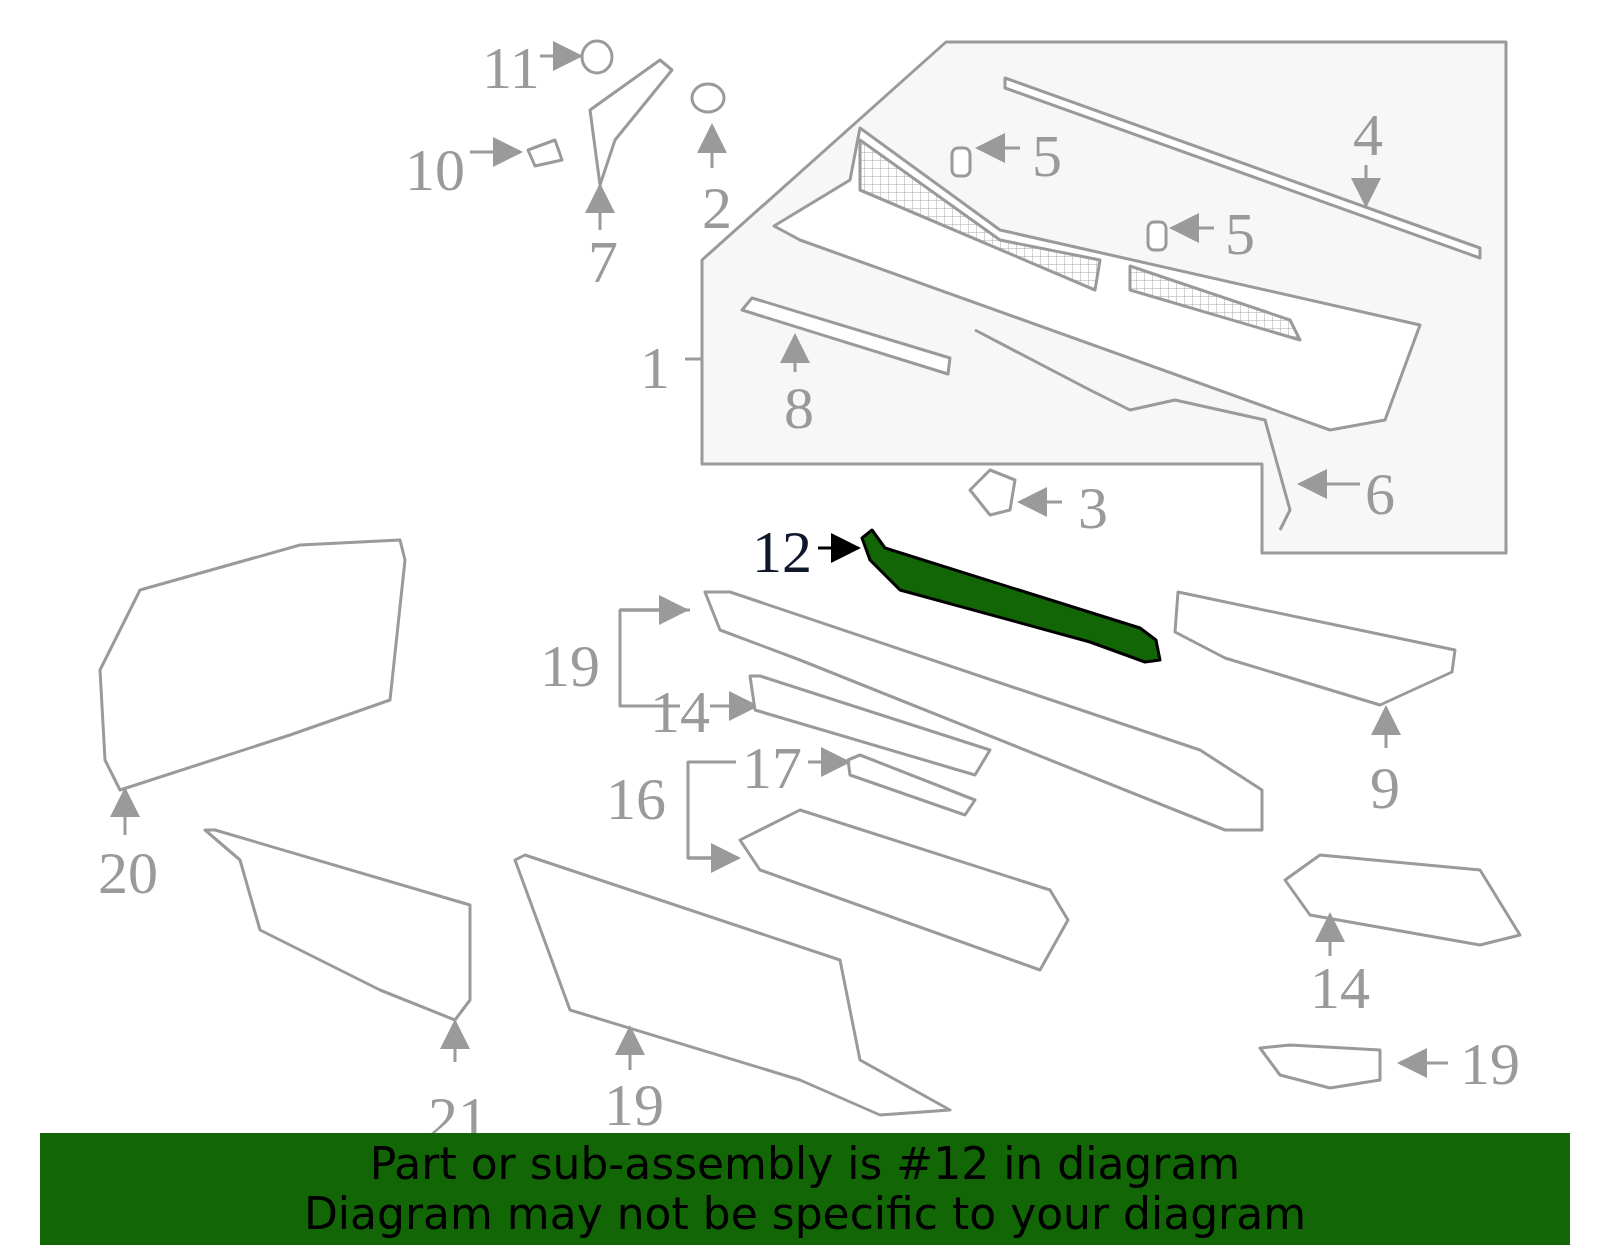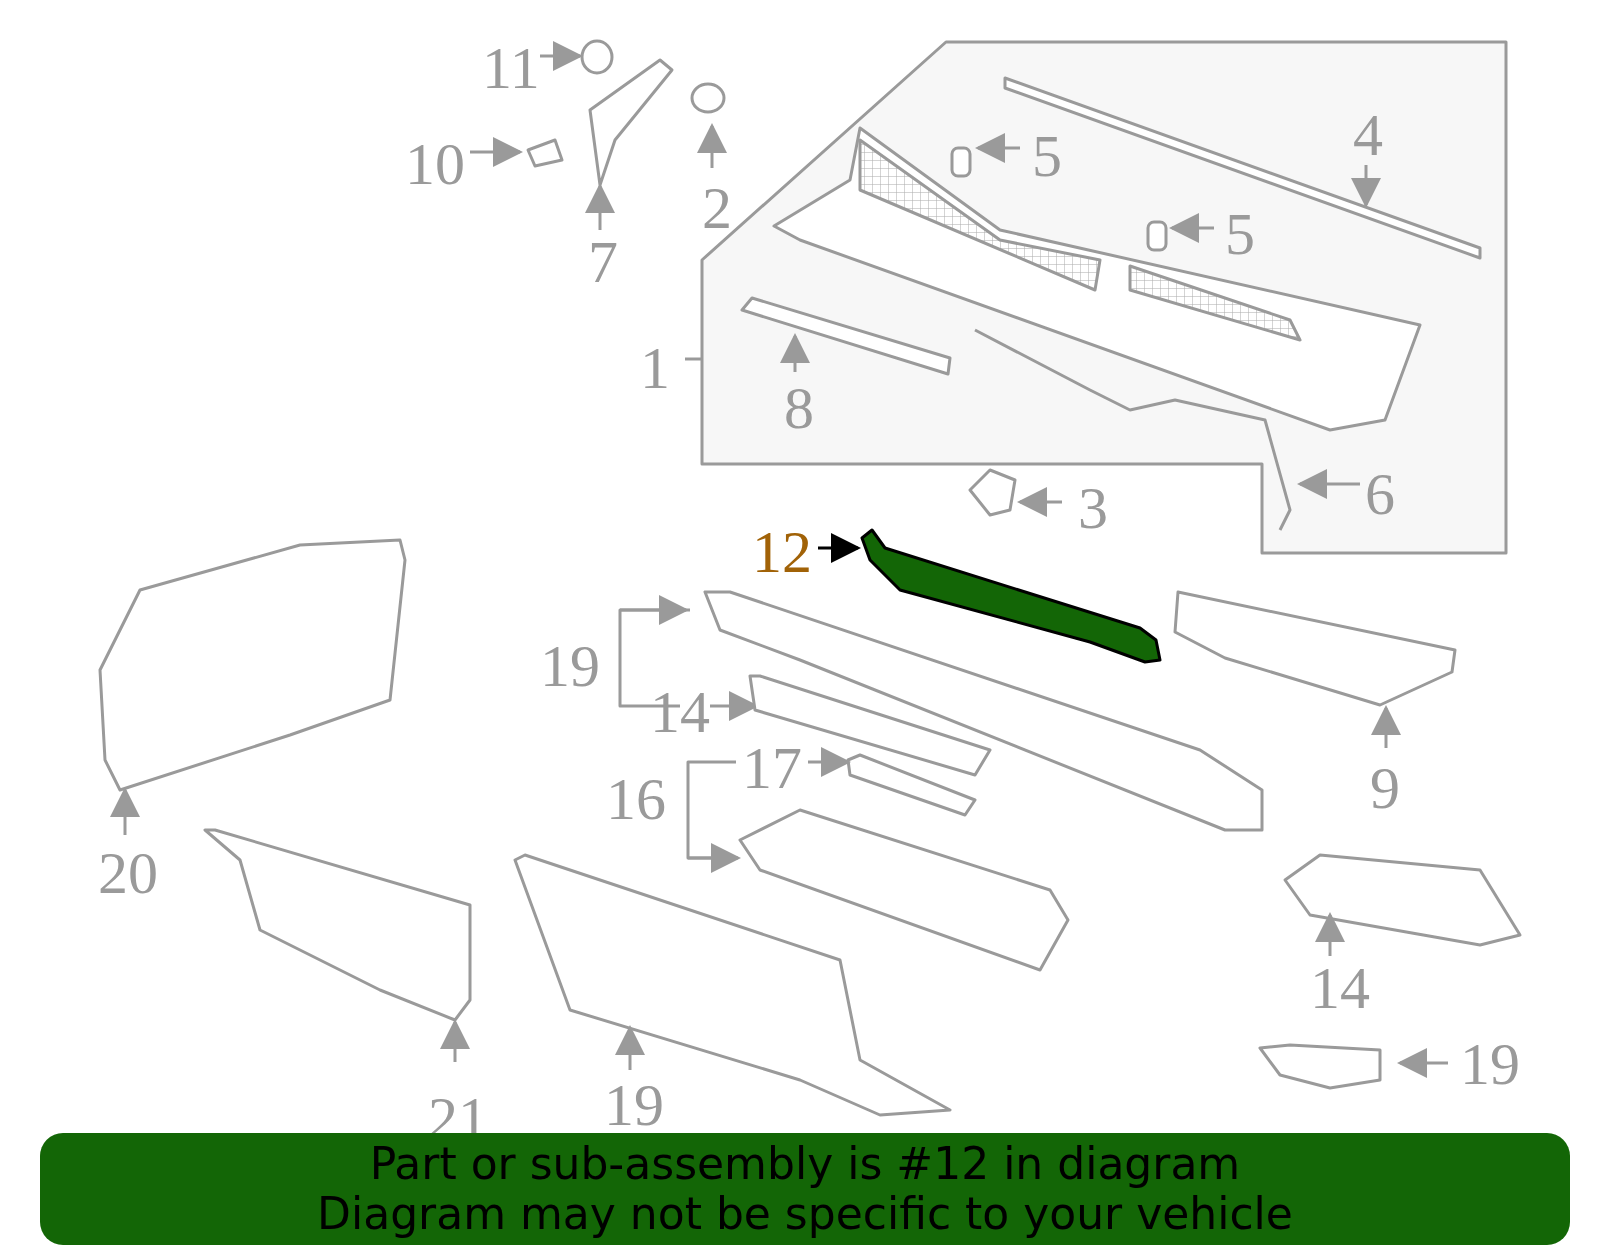--- a/index.html
+++ b/index.html
@@ -1,20 +1,20 @@
 <!DOCTYPE html>
 <html><head>
 <meta charset="utf-8">
 <style>
   html,body{margin:0;padding:0;background:#fff;}
   body{width:1600px;height:1249px;position:relative;overflow:hidden;font-family:"DejaVu Sans",sans-serif;}
   #diagram{position:absolute;left:0;top:0;width:1600px;height:1249px;}
   .lbl{position:absolute;font-family:Liberation Serif, serif;font-size:60px;color:#9a9a9a;line-height:1;text-align:center;}
-  .lbl.hl{color:#a16207;}
-  #banner{position:absolute;left:40px;top:1133px;width:1530px;height:112px;background:#136606;display:flex;flex-direction:column;align-items:center;justify-content:center;border-radius:23px;}
+  .lbl.hl{color:#0f172a;}
+  #banner{position:absolute;left:40px;top:1133px;width:1530px;height:112px;background:#136606;display:flex;flex-direction:column;align-items:center;justify-content:center;}
   #banner div{font-size:44px;color:#000;line-height:50px;white-space:nowrap;}
 </style>
 </head>
 <body>
 
 <svg id="diagram" viewBox="0 0 1600 1249" xmlns="http://www.w3.org/2000/svg">
   <defs>
     <marker id="arr" markerWidth="10" markerHeight="10" refX="9" refY="5" orient="auto">
       <path d="M0,0 L10,5 L0,10 z" fill="#9a9a9a"></path>
     </marker>
@@ -105,30 +105,30 @@
     <div class="lbl" style="left: 640px; top: 338px;">1</div>
     <div class="lbl" style="left: 702px; top: 178px;">2</div>
     <div class="lbl" style="left: 1078px; top: 478px;">3</div>
     <div class="lbl" style="left: 1353px; top: 105px;">4</div>
     <div class="lbl" style="left: 1032px; top: 126px;">5</div>
     <div class="lbl" style="left: 1225px; top: 204px;">5</div>
     <div class="lbl" style="left: 1365px; top: 464px;">6</div>
     <div class="lbl" style="left: 588px; top: 232px;">7</div>
     <div class="lbl" style="left: 784px; top: 378px;">8</div>
     <div class="lbl" style="left: 1370px; top: 758px;">9</div>
-    <div class="lbl" style="left: 405px; top: 134px;">10</div>
+    <div class="lbl" style="left: 405px; top: 140px;">10</div>
     <div class="lbl" style="left: 482px; top: 38px;">11</div>
     <div class="lbl hl" style="left: 752px; top: 522px;">12</div>
     <div class="lbl" style="left: 540px; top: 636px;">19</div>
     <div class="lbl" style="left: 650px; top: 682px;">14</div>
     <div class="lbl" style="left: 1310px; top: 958px;">14</div>
     <div class="lbl" style="left: 606px; top: 769px;">16</div>
     <div class="lbl" style="left: 742px; top: 738px;">17</div>
     <div class="lbl" style="left: 604px; top: 1075px;">19</div>
     <div class="lbl" style="left: 1460px; top: 1034px;">19</div>
     <div class="lbl" style="left: 98px; top: 843px;">20</div>
     <div class="lbl" style="left: 428px; top: 1068px; margin-top: 20px;">21</div>
   </div>
 
 <div id="banner">
   <div>Part or sub-assembly is #12 in diagram</div>
-  <div>Diagram may not be specific to your vehicle</div>
+  <div>Diagram may not be specific to your diagram</div>
 </div>
 
 </body></html>

